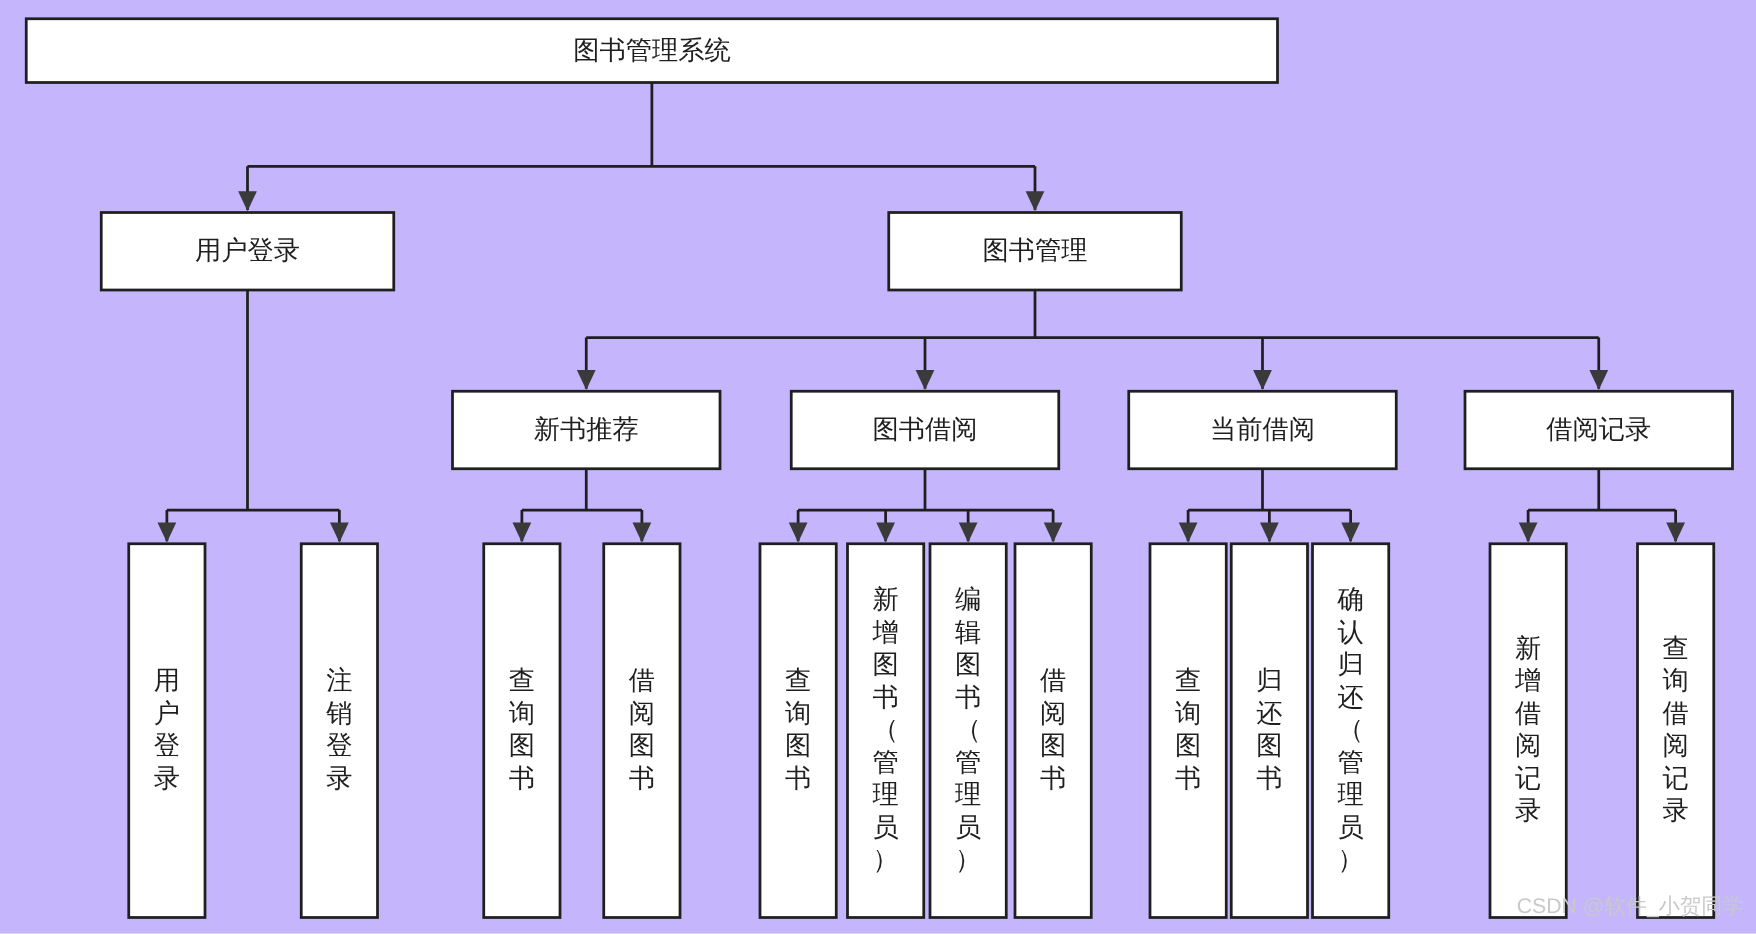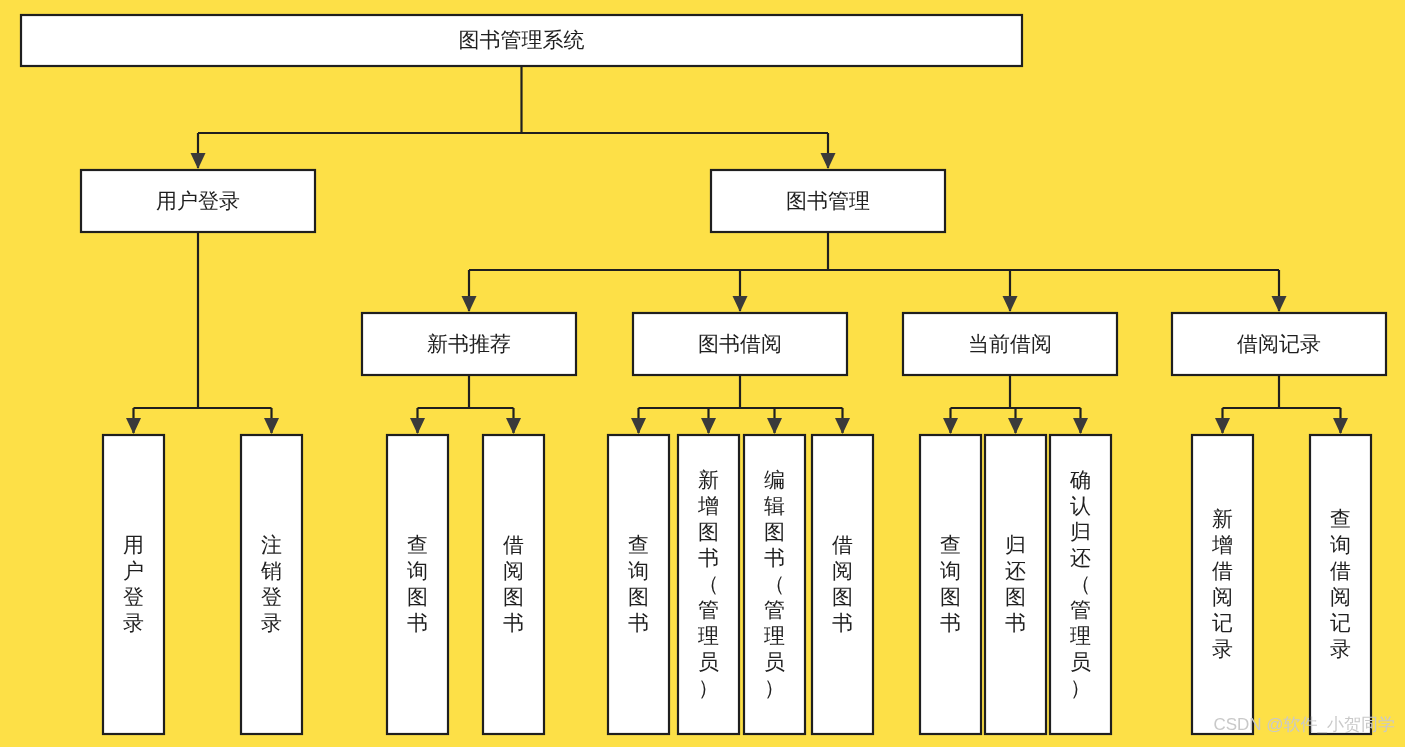--- a/index.html
+++ b/index.html
@@ -8,21 +8,21 @@
     padding: 0;
     background: #ffffff;
   }
   body {
     font-family: "Liberation Sans", "DejaVu Sans", sans-serif;
   }
   #diagram-root {
     position: relative;
     width: 1405px;
     height: 747px;
-    background: #fde047;
+    background: #c4b5fd;
     overflow: hidden;
   }
   svg.diagram {
     display: block;
     width: 1405px;
     height: 747px;
   }
   .node-box {
     fill: #ffffff;
     stroke: #1f1f1f;

